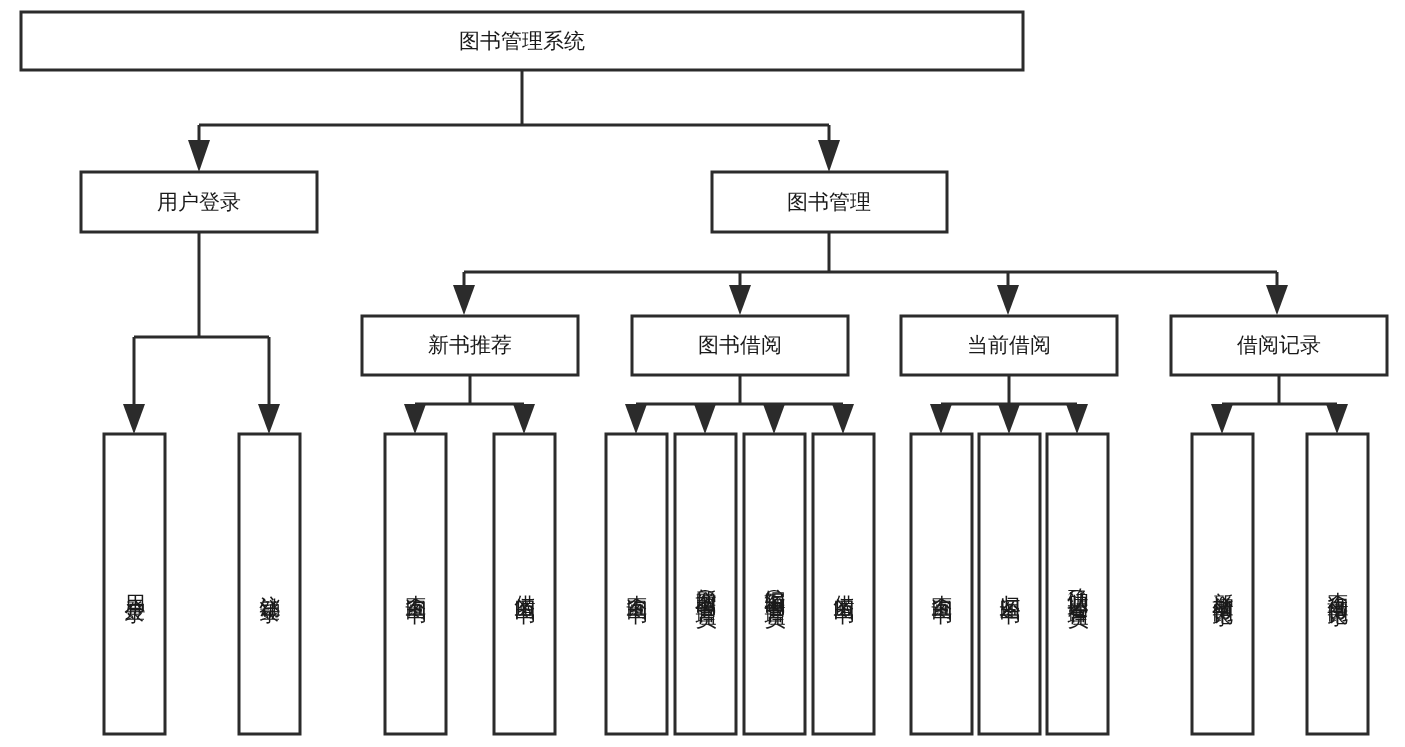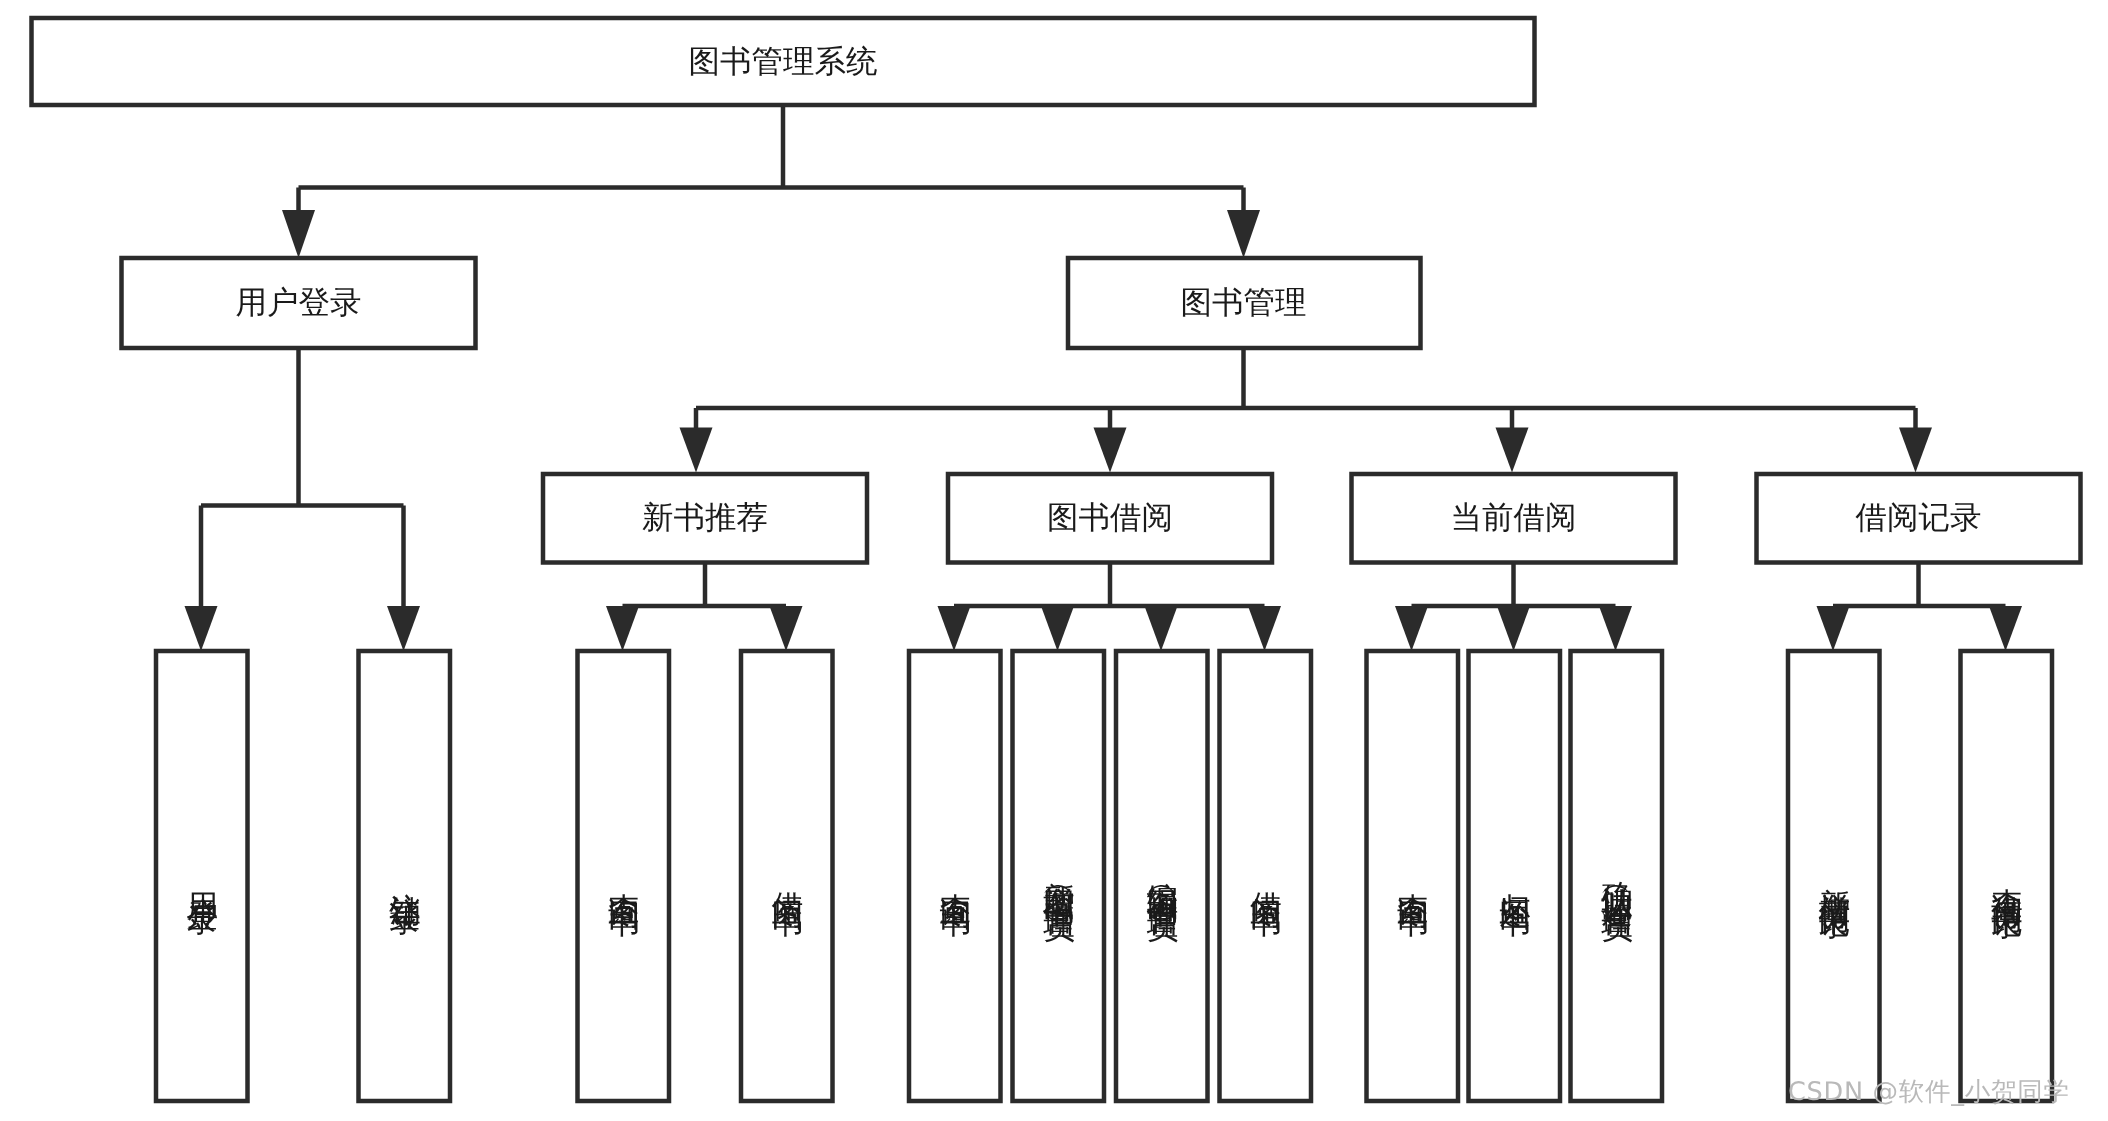--- a/index.html
+++ b/index.html
@@ -221,15 +221,14 @@
   <div class="leaf-label" style="left:911px; top:434px; width:61px; height:300px; display:flex; align-items:center; justify-content:center;">查询图书</div>
 
   <div class="leaf-label" style="left:979px; top:434px; width:61px; height:300px; display:flex; align-items:center; justify-content:center;">归还图书</div>
 
   <div class="leaf-label" style="left:1047px; top:434px; width:61px; height:300px; display:flex; align-items:center; justify-content:center;">确认归还（管理员）</div>
 
   <div class="leaf-label" style="left:1192px; top:434px; width:61px; height:300px; display:flex; align-items:center; justify-content:center;">新增借阅记录</div>
 
   <div class="leaf-label" style="left:1307px; top:434px; width:61px; height:300px; display:flex; align-items:center; justify-content:center;">查询借阅记录</div>
 
-  <div class="watermark" style="left:1192px; top:716px;">CSDN @软件_小贺同学</div>
 
 </div>
 
 </body></html>

